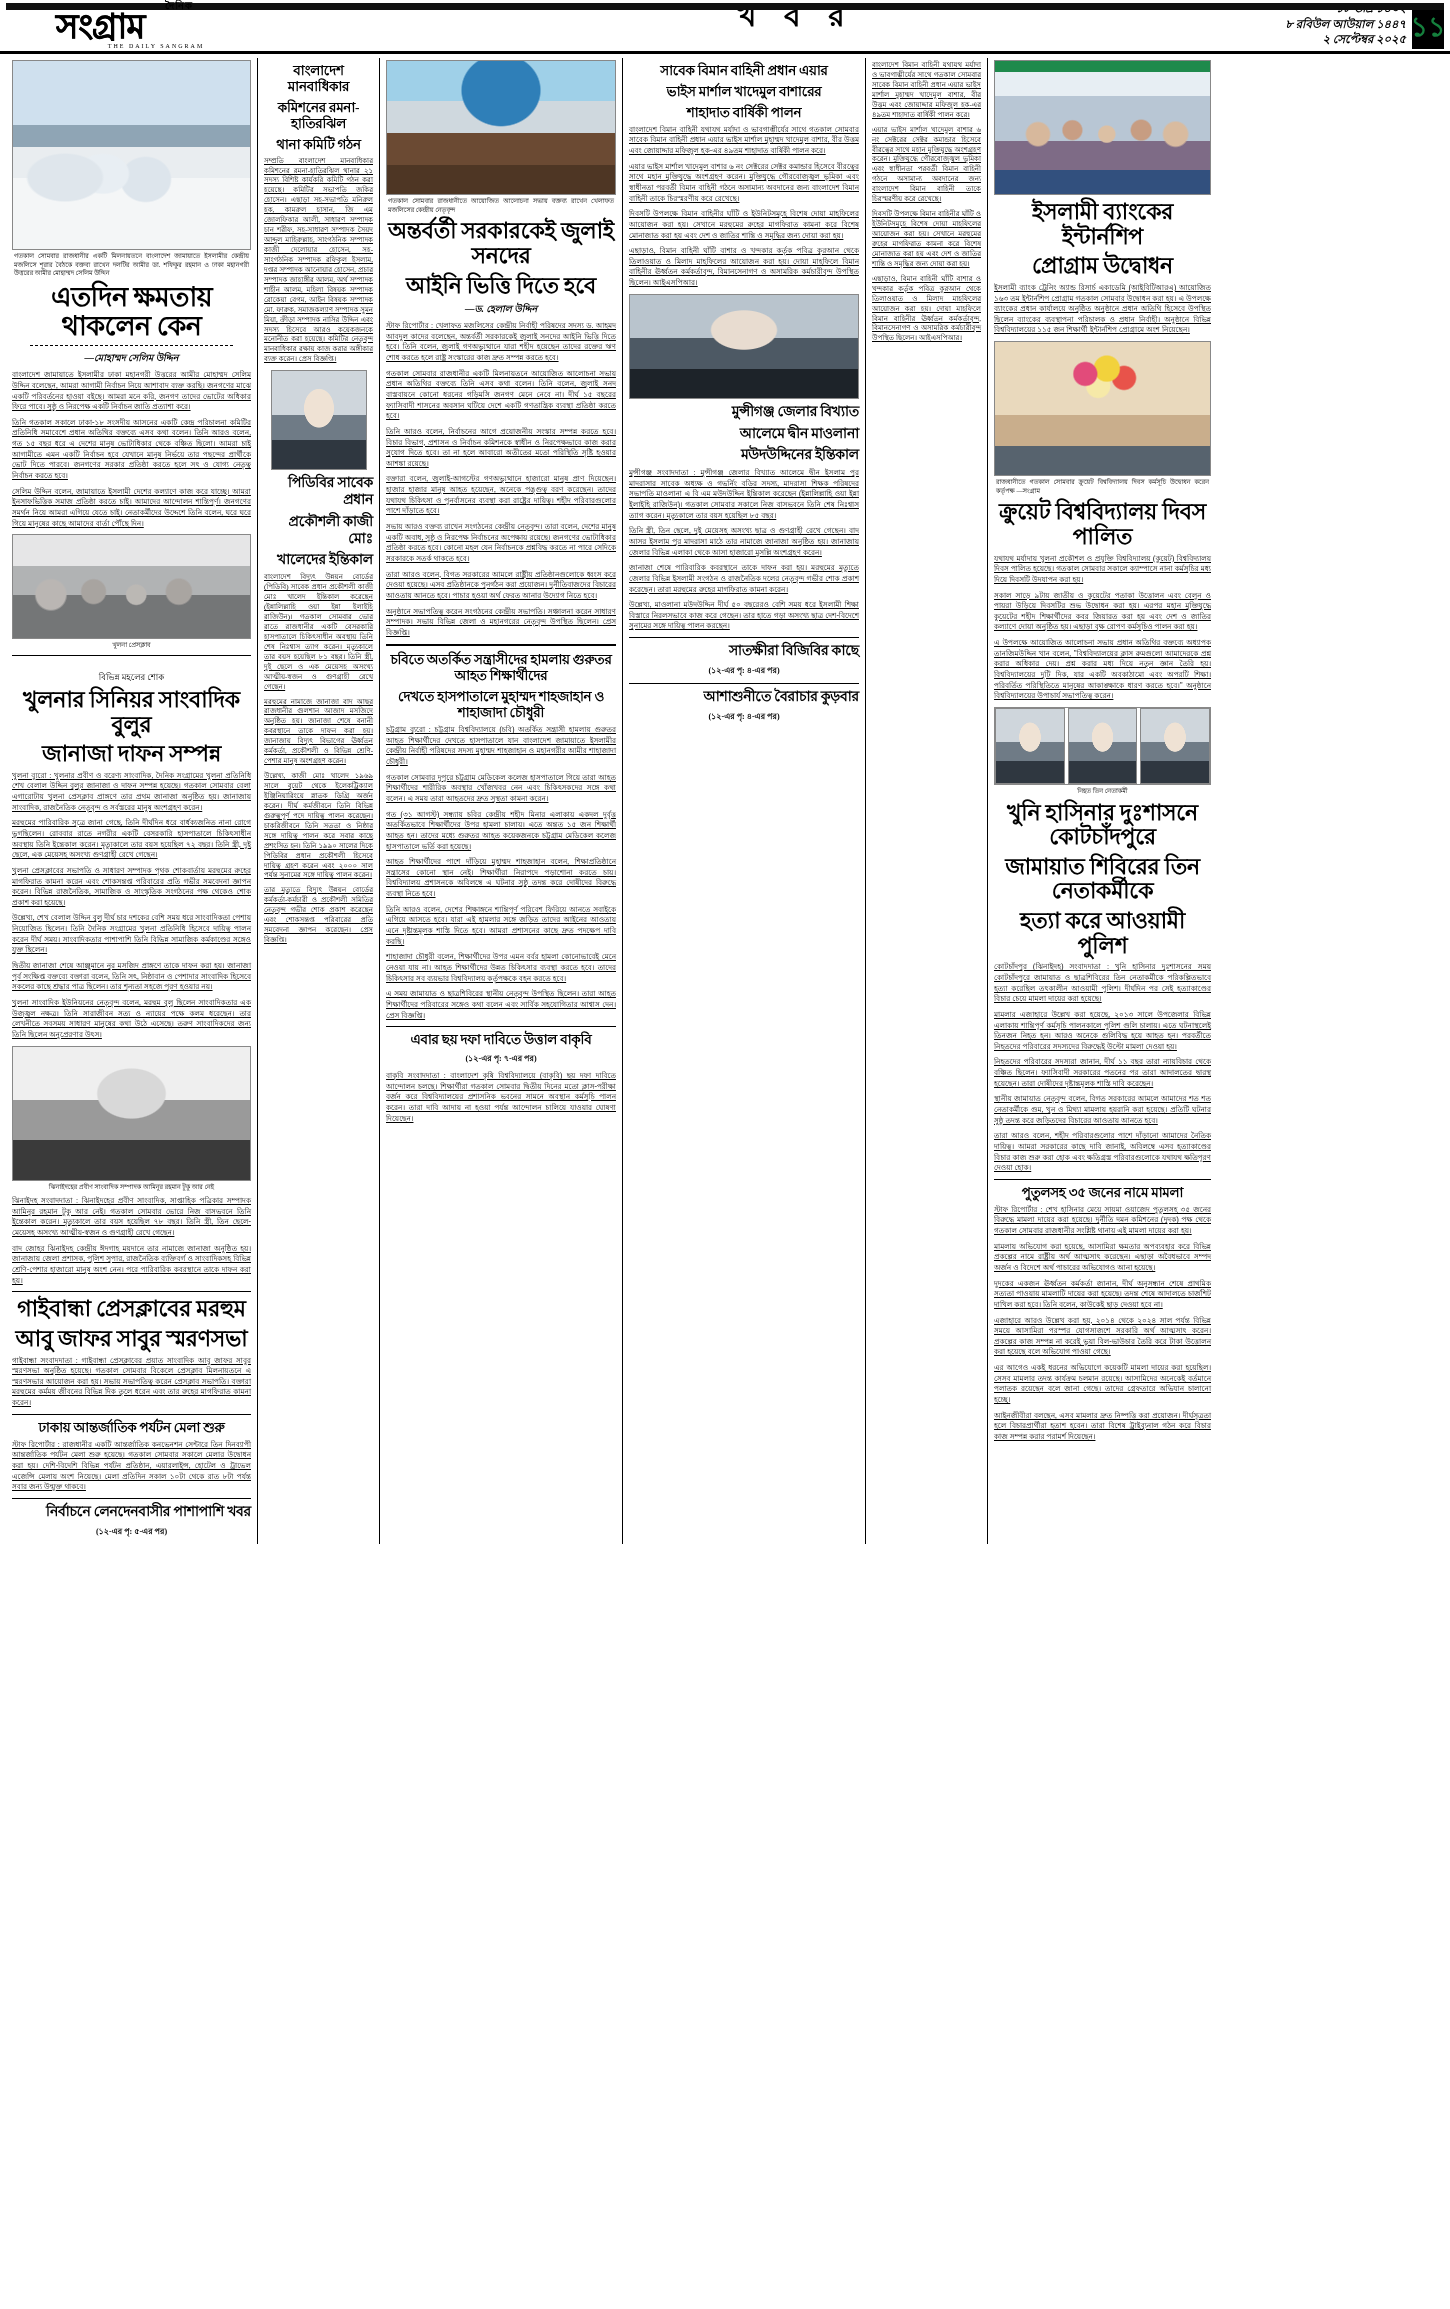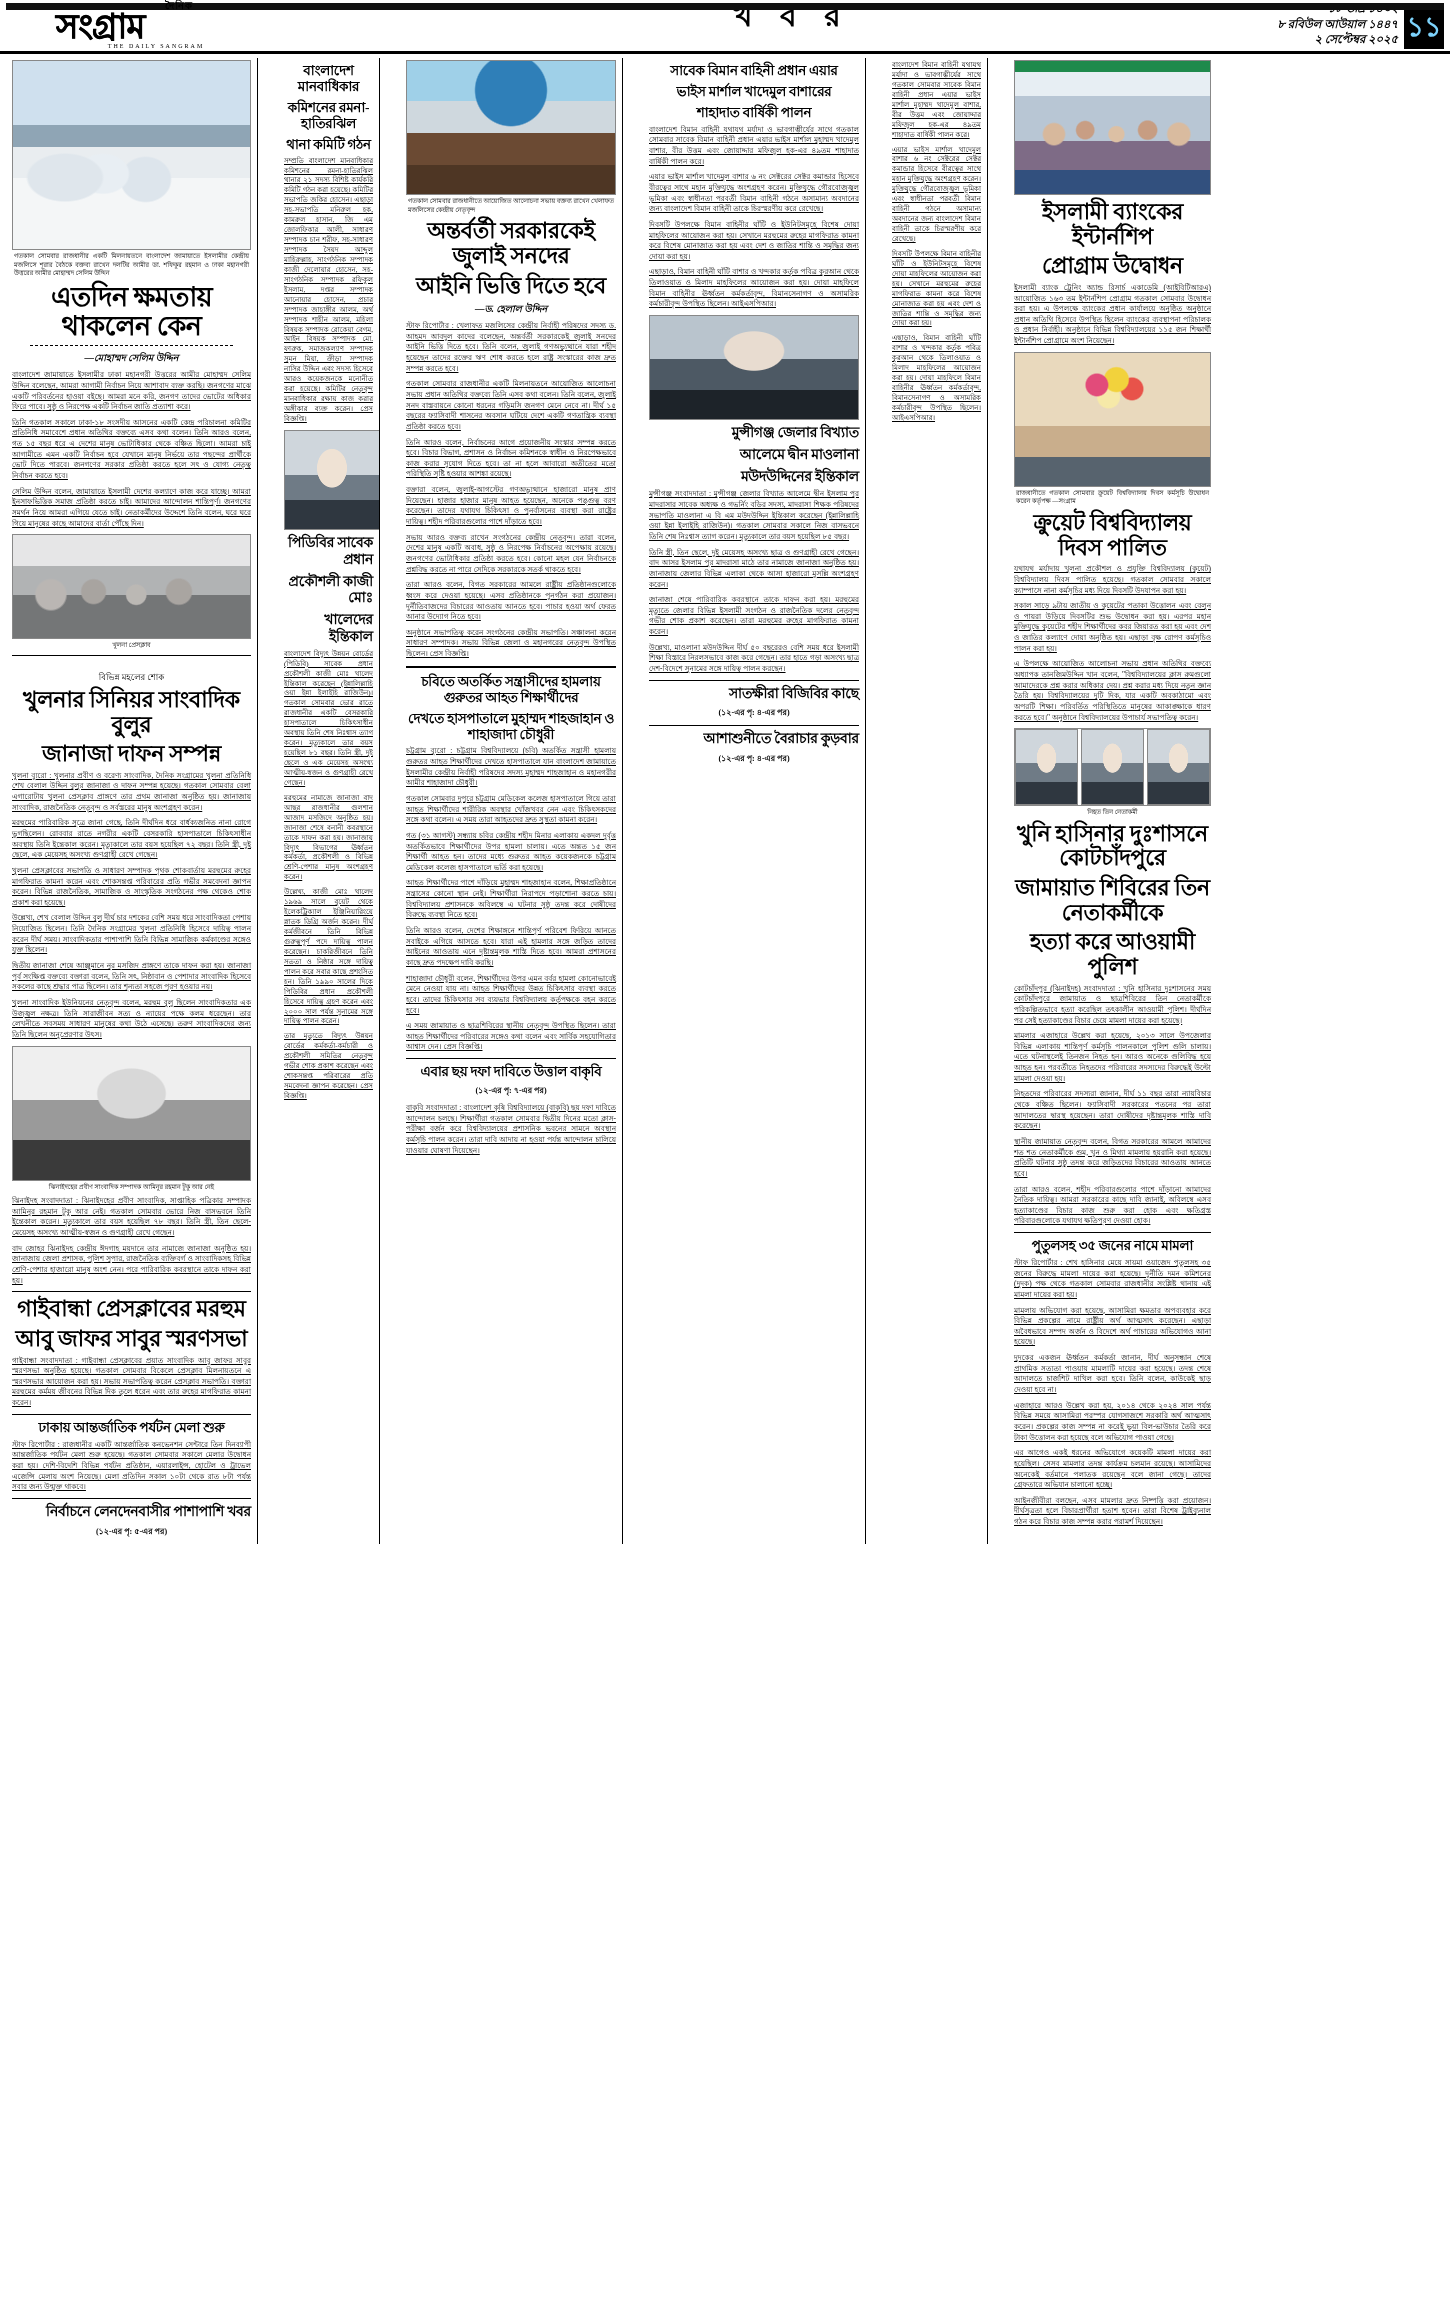--- a/index.html
+++ b/index.html
@@ -35,32 +35,32 @@
   .logo-en{ font-size:6px; letter-spacing:2px; text-align:center; width:180px; margin-left:10px;}
   .center-title{
     flex:1; text-align:center; font-size:30px; font-weight:bold;
     letter-spacing:10px; padding-bottom:6px;
   }
   .date-block{
     text-align:right; font-size:11.5px; line-height:1.35; font-weight:bold;
     padding-right:6px; padding-bottom:1px; font-style:italic;
   }
   .pageno{
-    width:40px; height:44px; background:#000; color:#7dd3fc;
+    width:32px; height:44px; background:#000; color:#15803d;
     font-size:27px; font-weight:bold; display:flex;
     align-items:center; justify-content:center; line-height:1;
   }
 
   
   .page{
     position:relative; padding:4px 6px 0 6px;
     display:flex; gap:0;
   }
   .col{ position:relative; }
-  .col + .col{ border-left:1px solid #000;padding-left:20px; }
+  .col + .col{ border-left:1px solid #000; }
   .colinner{ padding:0 6px; }
 
   
   .c1{ width:251px; }
   .c2{ width:122px; }
   .c3{ width:243px; }
   .c4{ width:243px; }
   .c5{ width:122px; }
   .c6{ width:230px; }
 

